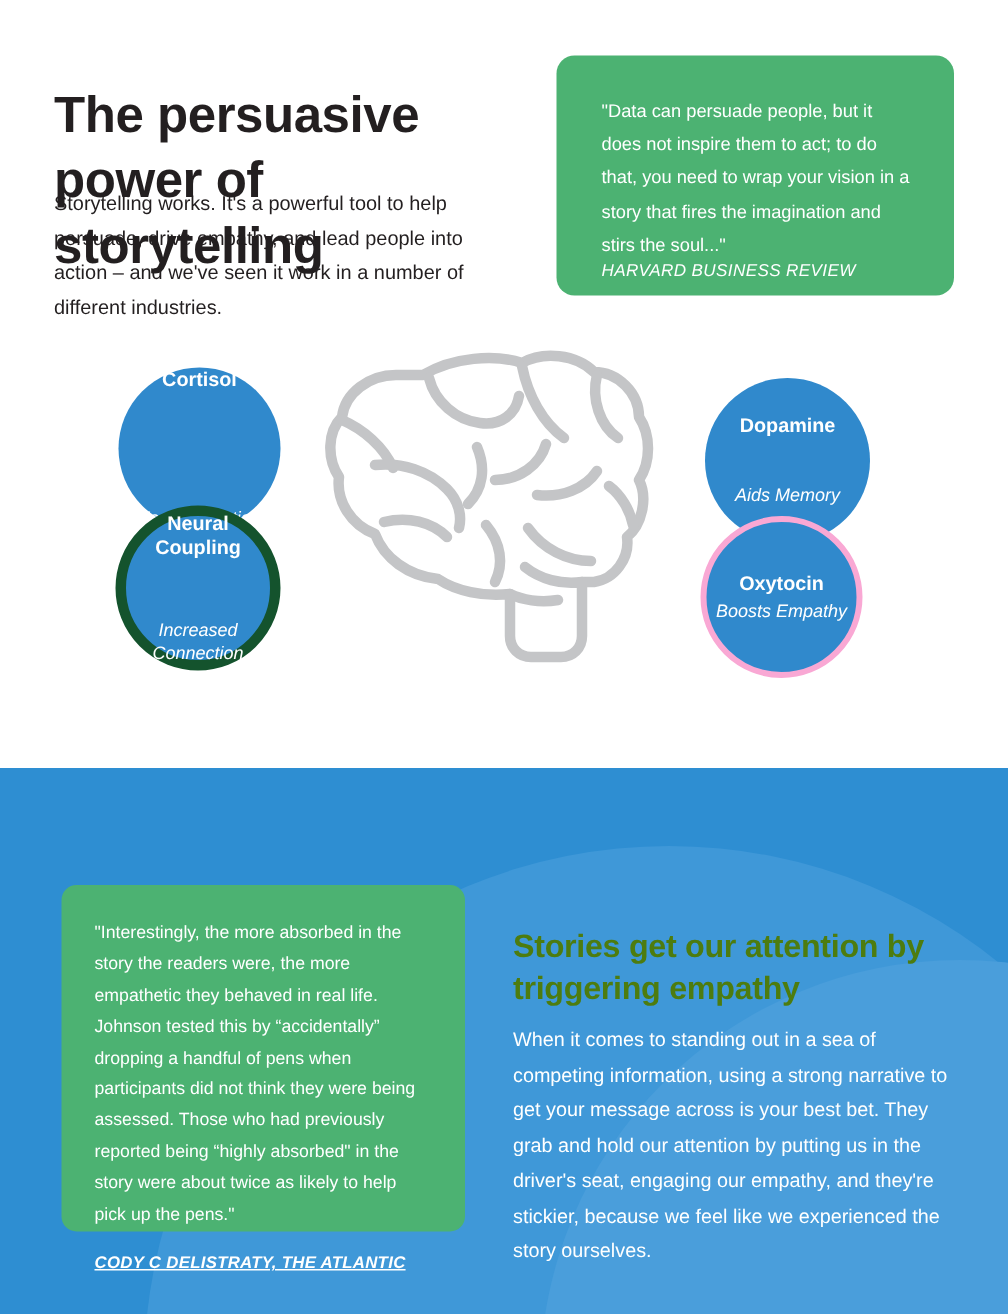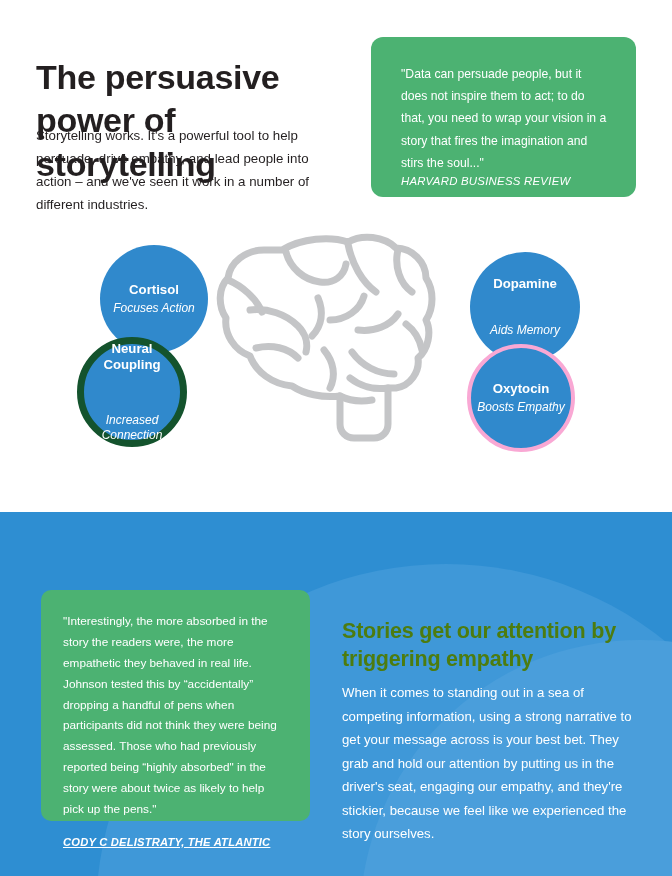--- a/index.html
+++ b/index.html
@@ -99,23 +99,24 @@
     line-height: 1.22;
   }
   .info-circle .circle-sub {
     font-style: italic;
     font-size: 12px;
     line-height: 1.25;
     margin-top: 2px;
   }
 
   #circle-cortisol {
-    left: 100px; top: 245px;
+    left: 79px; top: 245px;
     width: 108px; height: 108px;
     z-index: 3;
+    justify-content: space-between;
   }
   #circle-neural {
     left: 77px; top: 337px;
     width: 110px; height: 110px;
     border: 7px solid #14532d;
     z-index: 4;
     gap: 38px;
   }
   #circle-dopamine {
     left: 470px; top: 252px;

